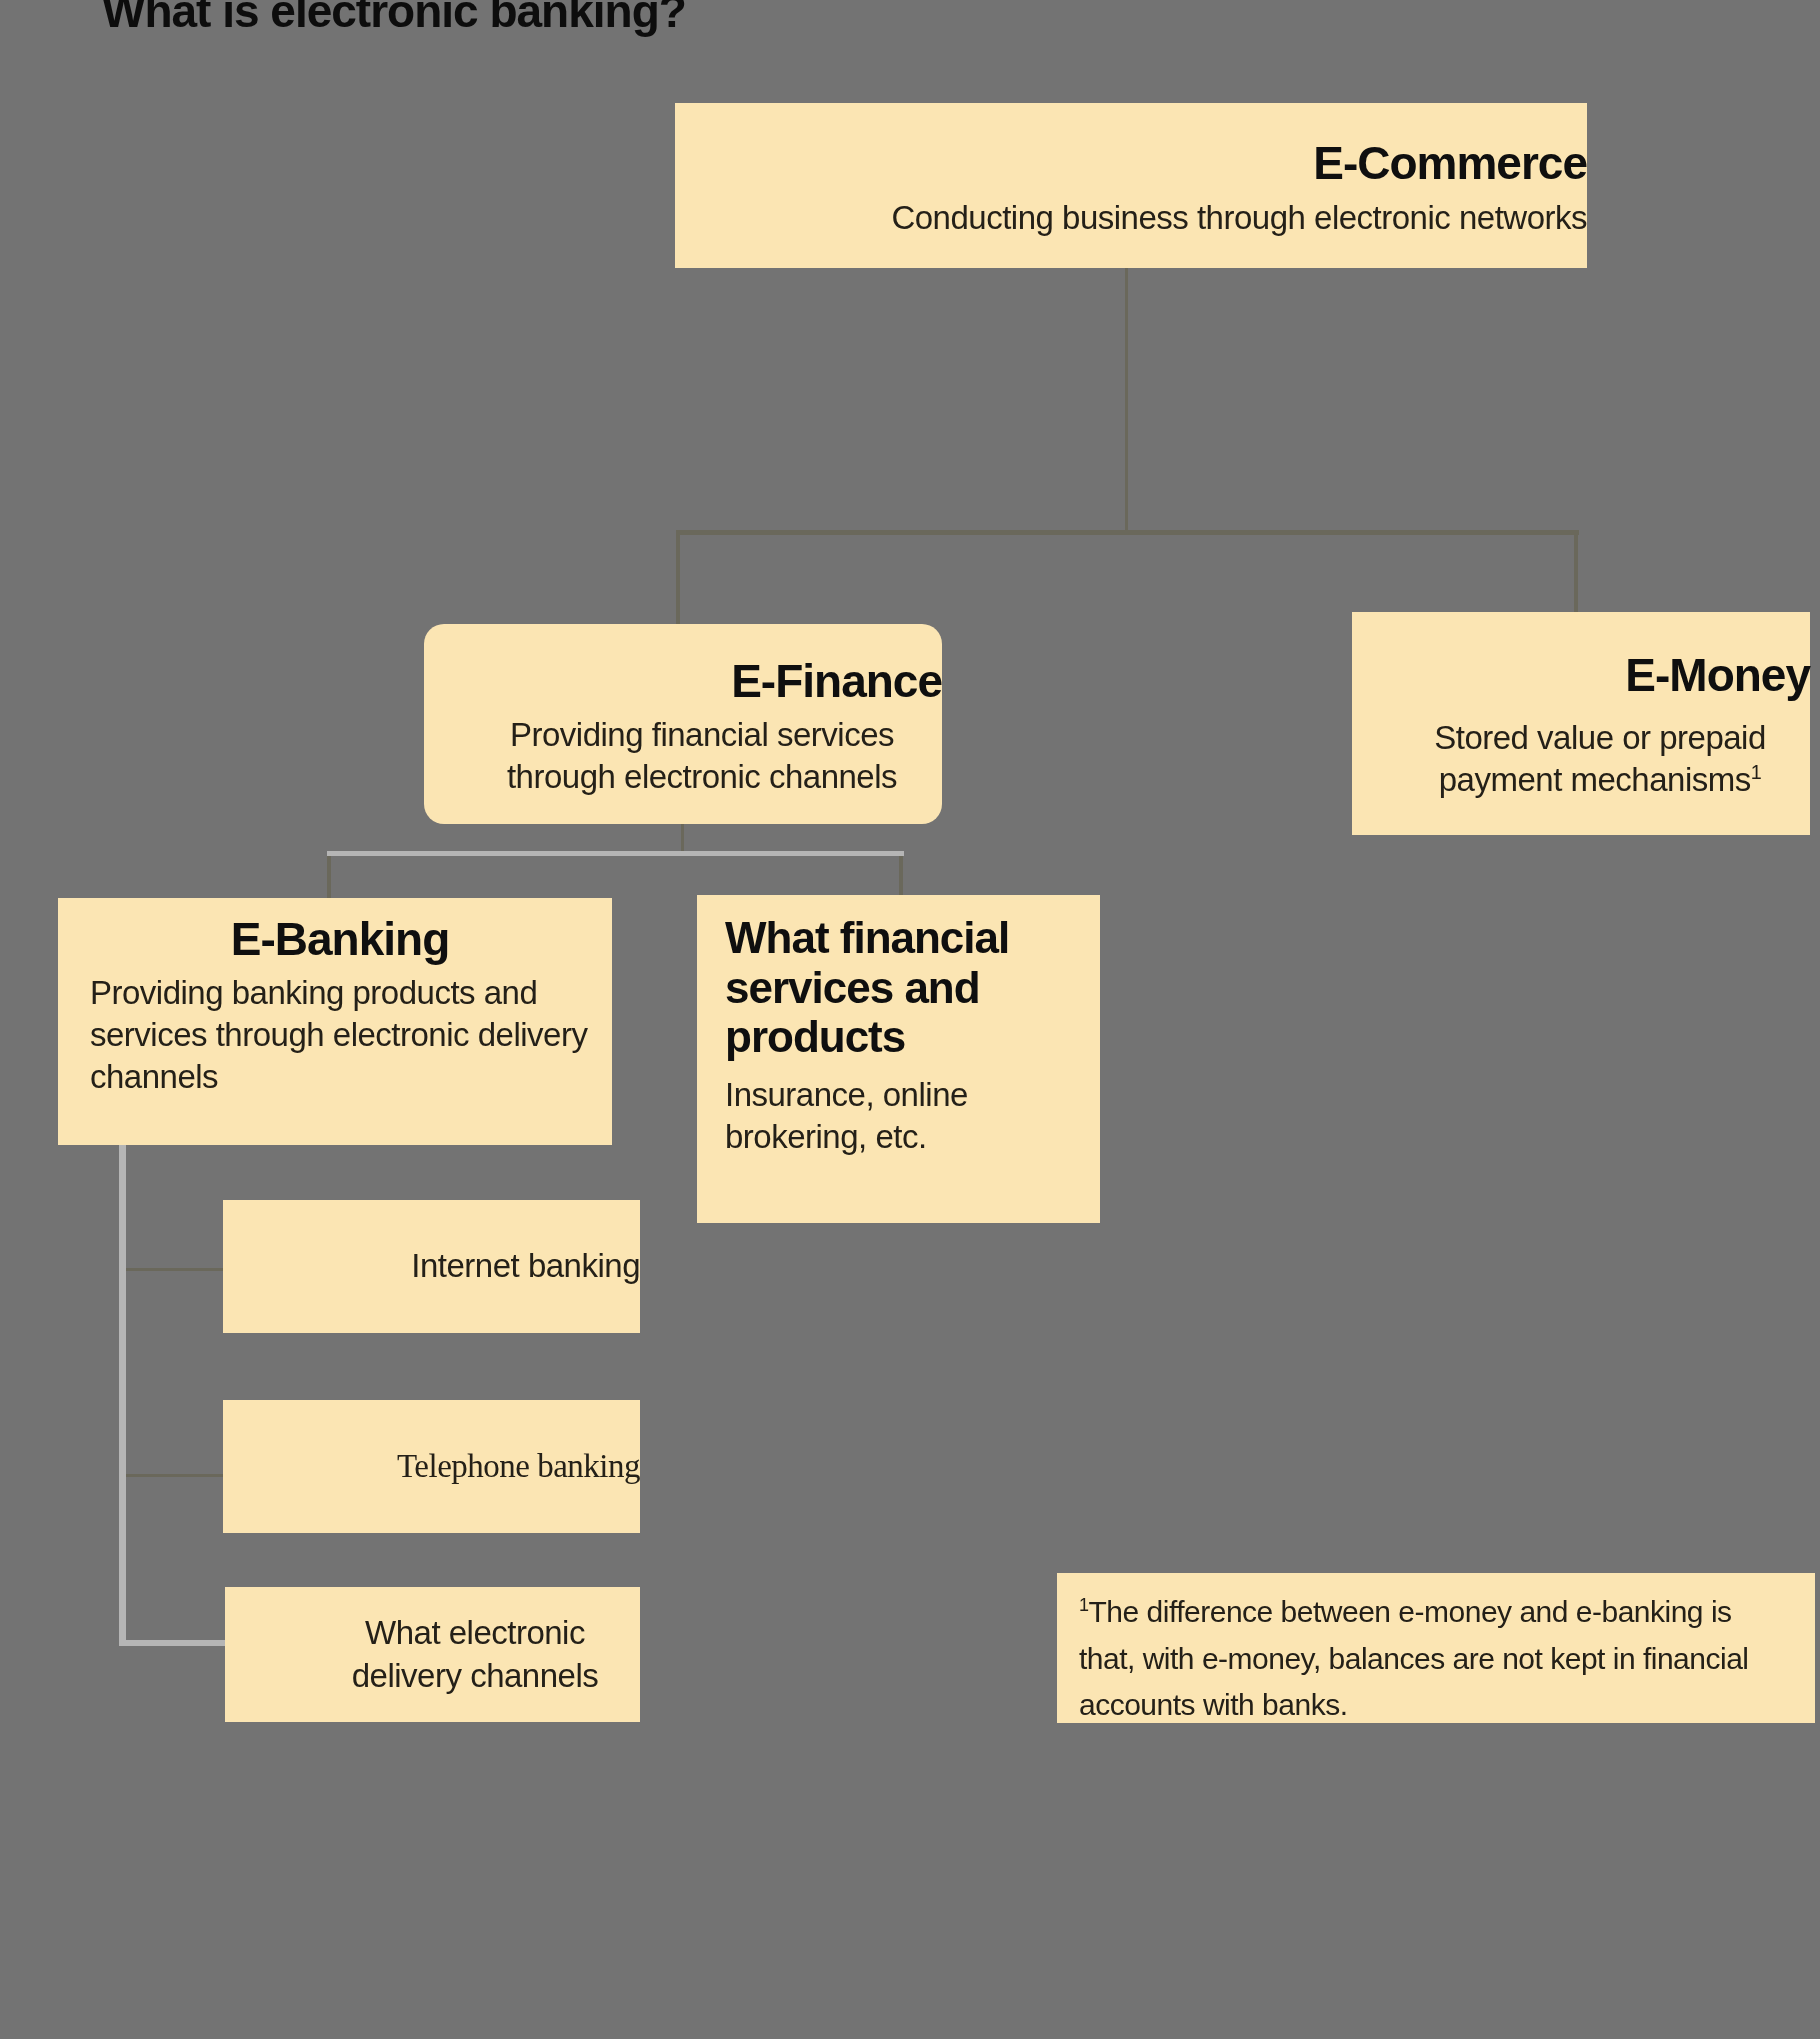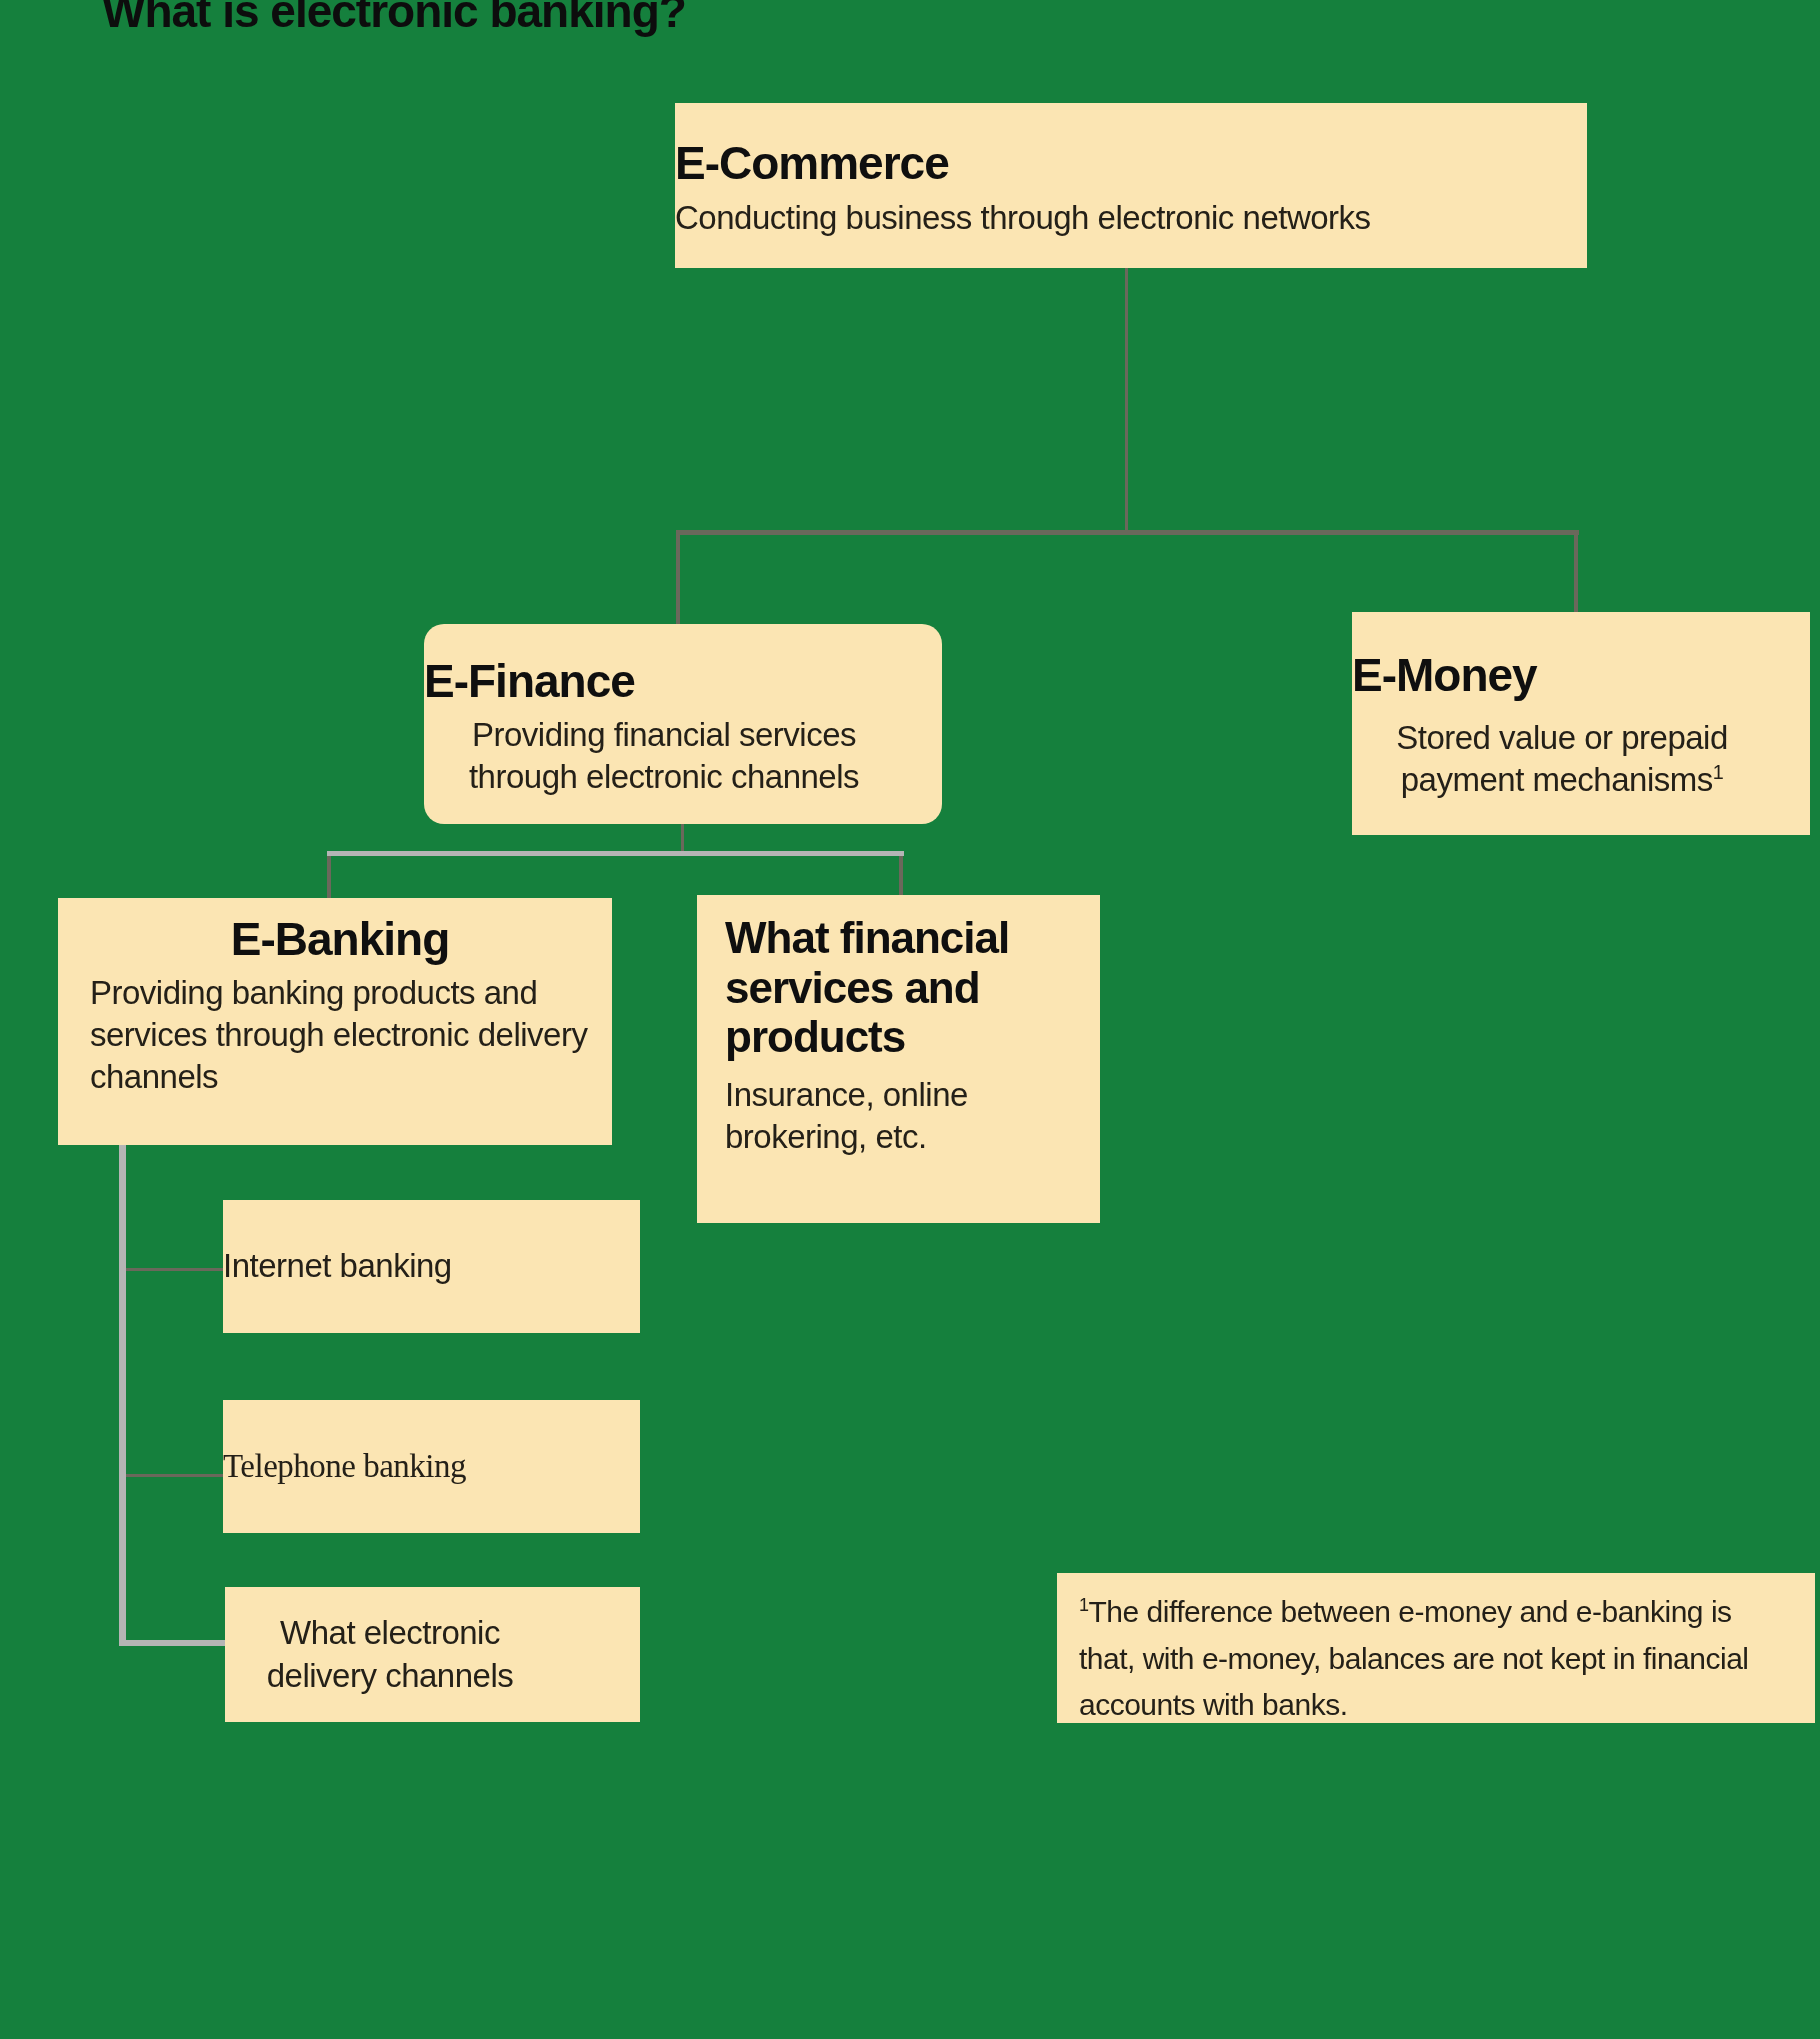--- a/index.html
+++ b/index.html
@@ -1,20 +1,20 @@
 <!DOCTYPE html>
 <html><head>
 <meta charset="utf-8">
 <style>
   html,body{margin:0;padding:0;background:#ffffff;}
   #canvas{
     position:relative;
     width:1820px;height:2039px;
     overflow:hidden;
-    background:#15803d;
+    background:#737373;
     font-family:"Liberation Sans","DejaVu Sans",sans-serif;
     color:#161616;
   }
   .main-title{
     position:absolute;
     top:-14px;left:102px;
     font-size:46px;font-weight:bold;
     letter-spacing:-1px;
     line-height:50px;
     color:#0d0d0d;
@@ -30,21 +30,21 @@
     letter-spacing:-1px;
     line-height:1.12;
     color:#0f0f0f;
   }
   .node-desc{
     font-size:33px;
     letter-spacing:-0.5px;
     line-height:1.28;
     color:#242018;
   }
-  .centered{display:flex;flex-direction:column;align-items:flex-start;justify-content:center;text-align:center;}
+  .centered{display:flex;flex-direction:column;align-items:flex-end;justify-content:center;text-align:center;}
   .leaf-label{font-size:33px;letter-spacing:-0.5px;line-height:1.3;color:#242018;}
 
   
   #box-ecommerce{left:675px;top:103px;width:912px;height:165px;gap:8px;padding-top:6px;}
   #box-efinance{left:424px;top:624px;width:518px;height:200px;gap:6px;padding-top:6px;border-radius:20px;}
   #box-emoney{left:1352px;top:612px;width:458px;height:223px;gap:16px;padding-top:4px;}
   #box-ebanking{left:58px;top:898px;width:554px;height:247px;padding:16px 22px 0 32px;}
   #box-ebanking .node-title{text-align:center;}
   #box-ebanking .node-desc{text-align:left;margin-top:6px;}
   #box-otherfin{left:697px;top:895px;width:403px;height:328px;padding:18px 20px 0 28px;}

